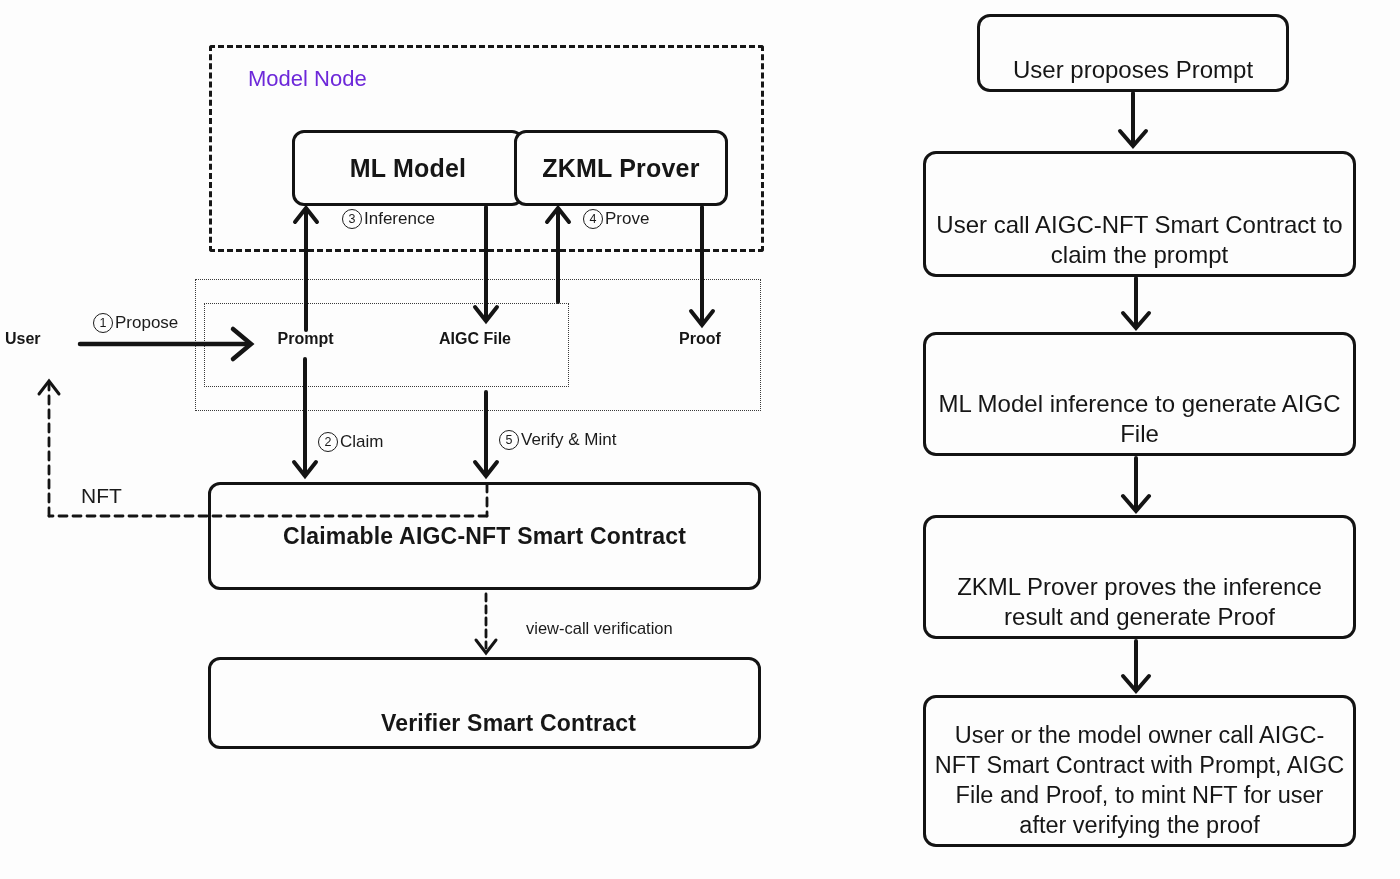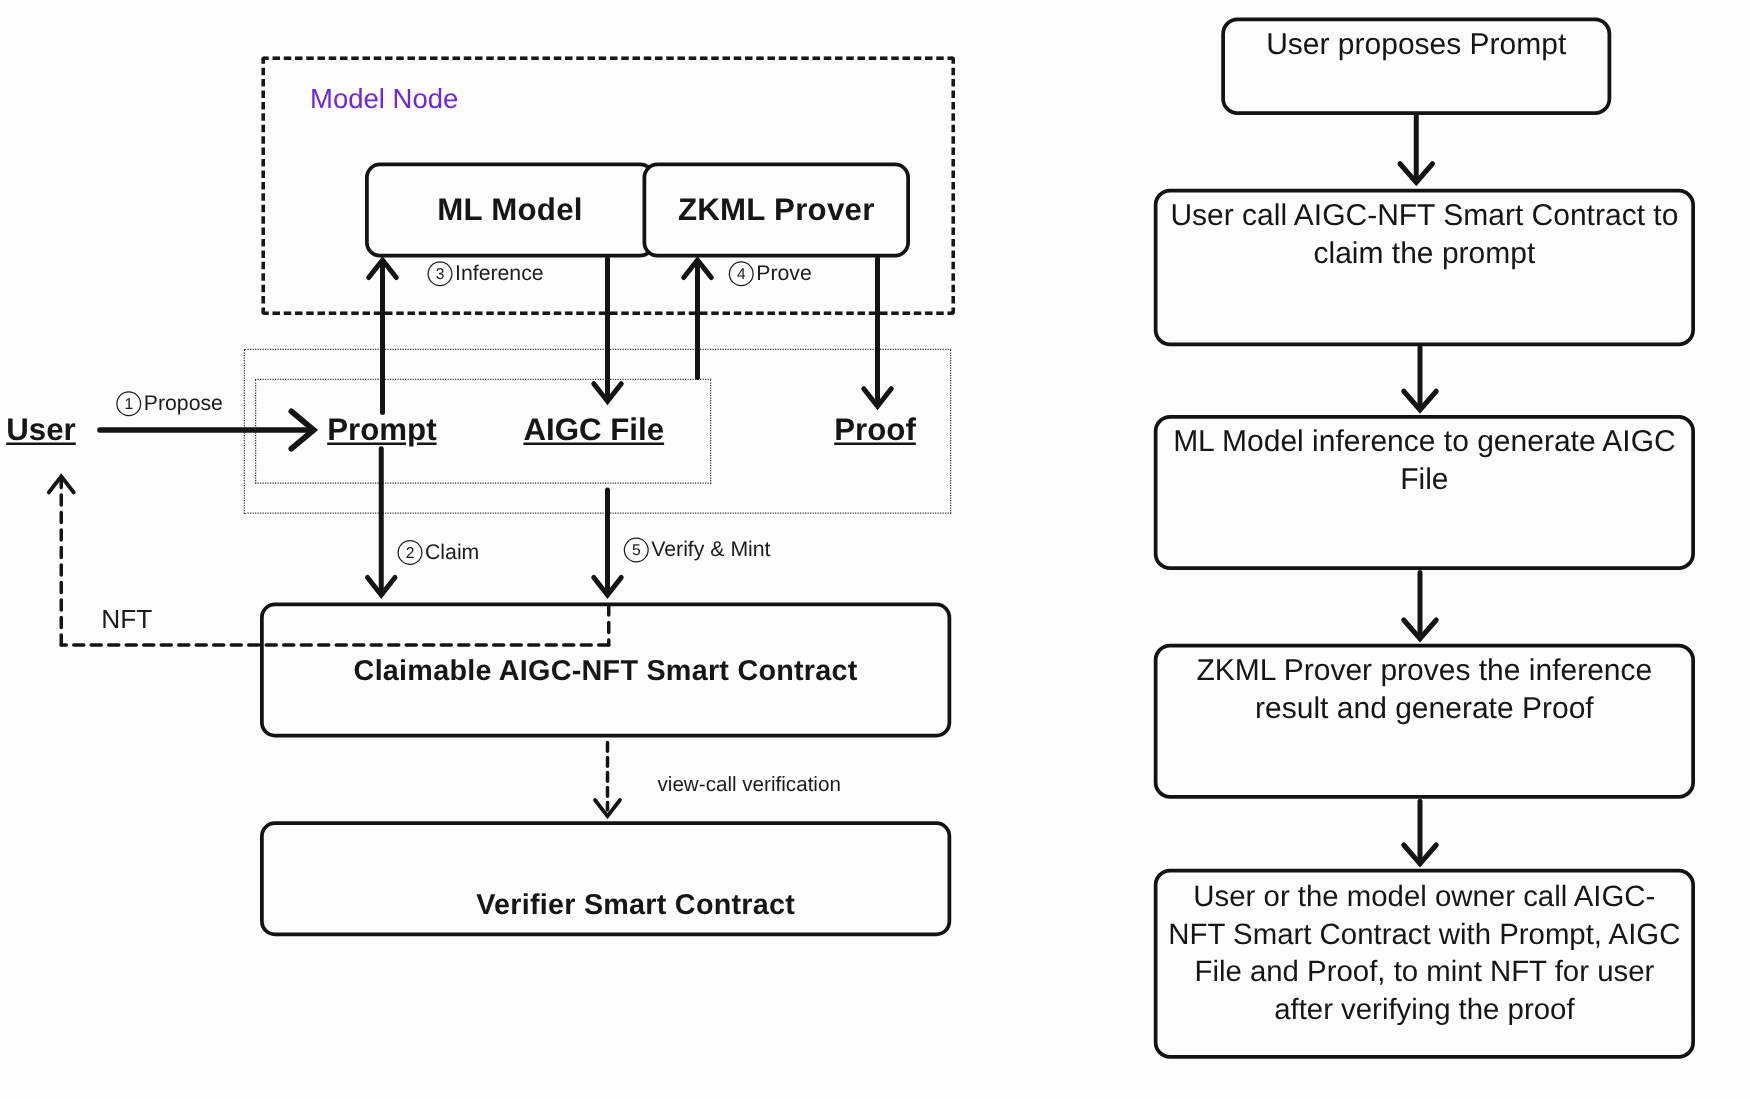--- a/index.html
+++ b/index.html
@@ -26,40 +26,40 @@
     border:3.5px solid #131313;
     border-radius:12px;
     background:#fdfdfd;
     display:flex;align-items:center;justify-content:center;
     text-align:center;
     box-sizing:border-box;
   }
   .node-title{font-weight:bold;font-size:25px;letter-spacing:.2px;}
   .contract-title{font-weight:bold;font-size:23px;letter-spacing:.2px;}
   .region-label{font-size:22px;color:#6d28d9;}
-  .free-label{font-weight:bold;font-size:25px;white-space:nowrap;text-decoration:underline;}
+  .free-label{font-weight:bold;font-size:16px;white-space:nowrap;}
   .centered{display:flex;align-items:center;justify-content:center;text-align:center;}
   .step-label{
     display:flex;align-items:center;gap:2px;
     font-size:17px;color:#1b1b1b;white-space:nowrap;
   }
   .cnum{
     width:18px;height:18px;flex:0 0 18px;
     border:1.7px solid #1b1b1b;border-radius:50%;
     display:inline-flex;align-items:center;justify-content:center;
     font-size:12.5px;line-height:1;
   }
   .small-label{font-size:16.5px;color:#1b1b1b;white-space:nowrap;margin-left:16px;}
   .nft-label{font-size:21px;color:#1b1b1b;}
   
   .flow-box{
     border:3px solid #131313;
     border-radius:13px;
     background:#fdfdfd;
-    display:flex;align-items:flex-start;justify-content:center;
+    display:flex;align-items:flex-end;justify-content:center;
     text-align:center;
     font-size:24px;line-height:30px;color:#161616;
     box-sizing:border-box;
     padding:4px 6px;
   }
   svg.wires{position:absolute;left:0;top:0;z-index:6;pointer-events:none;}
   .boxlayer{z-index:2;}
 </style>
 </head>
 <body>

